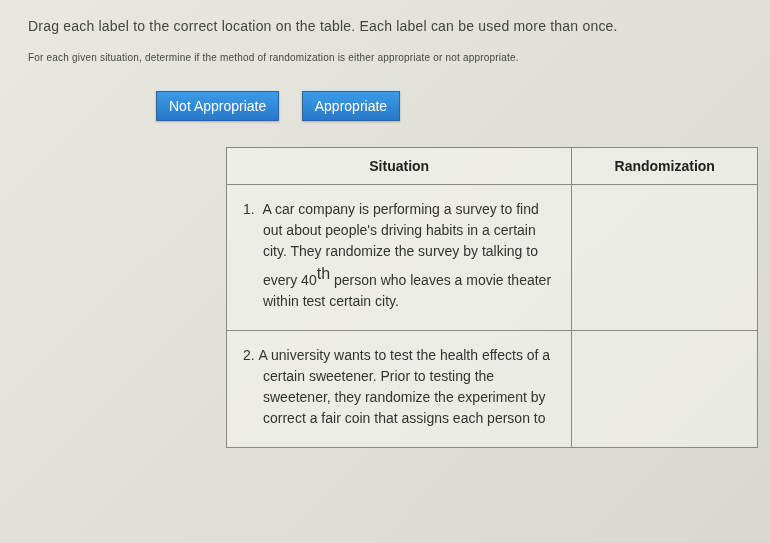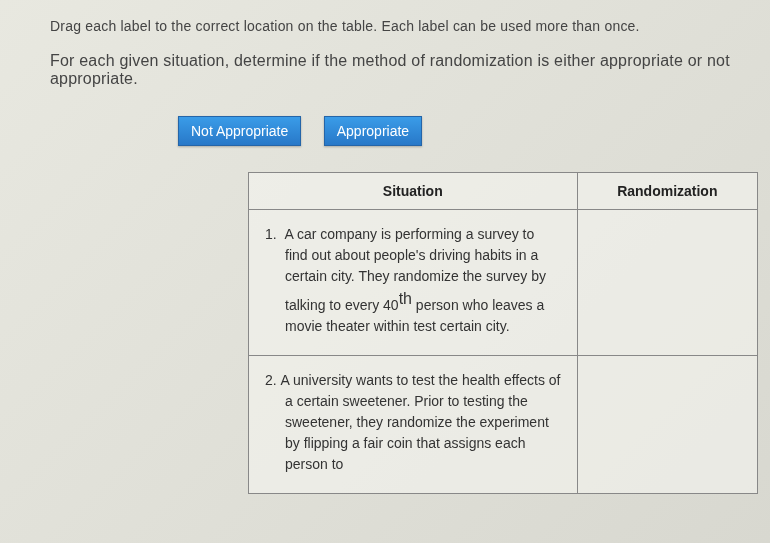--- a/index.html
+++ b/index.html
@@ -6,30 +6,29 @@
     body {
       font-family: Arial, Helvetica, sans-serif;
       background: linear-gradient(135deg, #e8e8e0 0%, #d8d8d0 100%);
       width: 770px;
       height: 543px;
       overflow: hidden;
       color: #333;
     }
     .page {
       padding: 18px 12px 0 28px;
-      margin-left: 22px;
     }
     .instruction-1 {
       font-size: 14px;
       color: #444;
       margin-bottom: 18px;
       letter-spacing: 0.2px;
     }
     .instruction-2 {
-      font-size: 16px;
+      font-size: 10px;
       color: #444;
       margin-bottom: 28px;
       letter-spacing: 0.2px;
     }
     .labels-row {
       margin-left: 128px;
       margin-bottom: 26px;
     }
     .drag-label {
       display: inline-block;
@@ -104,21 +103,21 @@
           <td class="situation-cell">
             <div class="item-text">
               <span>1.</span>&nbsp;&nbsp;<span>A car company is performing a survey to find out about people's driving habits in a certain city. They randomize the survey by talking to every 40</span><sup>th</sup><span> person who leaves a movie theater within test certain city.</span>
             </div>
           </td>
           <td class="drop-cell"></td>
         </tr>
         <tr>
           <td class="situation-cell">
             <div class="item-text">
-              <span>2.</span>&nbsp;<span>A university wants to test the health effects of a certain sweetener. Prior to testing the sweetener, they randomize the experiment by flipping a fair coin that assigns each person to</span>
+              <span>2.</span>&nbsp;<span>A university wants to test the health effects of a certain sweetener. Prior to testing the sweetener, they randomize the experiment by correct a fair coin that assigns each person to</span>
             </div>
           </td>
           <td class="drop-cell"></td>
         </tr>
       </tbody>
     </table>
   </div>
 
 </div>
 

